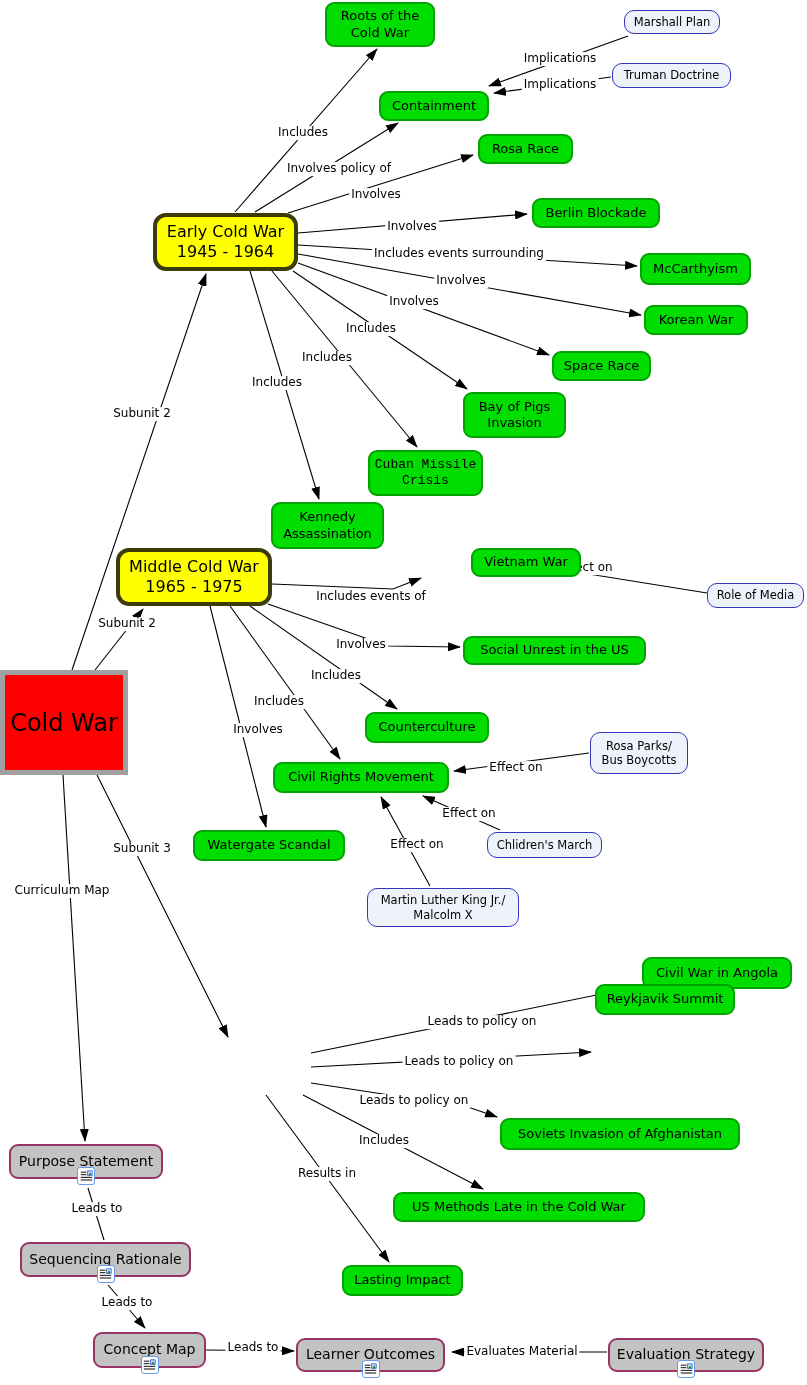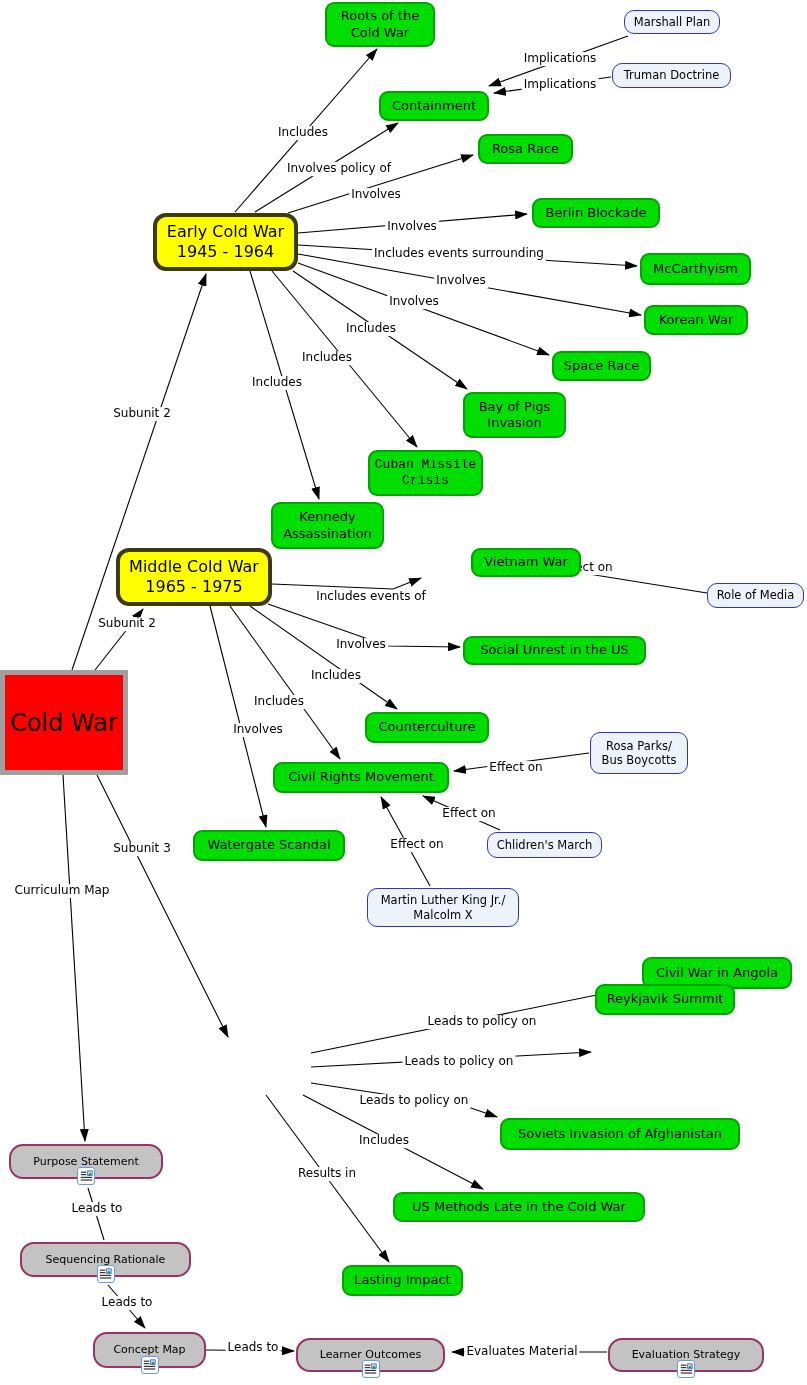--- a/index.html
+++ b/index.html
@@ -58,22 +58,22 @@
   }
   .node--reference {
     background: #eef3fb;
     border: 1.5px solid #3333bb;
     border-radius: 10px;
     font-size: 11.5px;
   }
   .node--resource {
     background: #c3c3c3;
     border: 2px solid #993366;
-    border-radius: 14px;
-    font-size: 11px;
+    border-radius: 9px;
+    font-size: 14px;
   }
   .resource-icon {
     position: absolute;
     left: 50%;
     bottom: -8px;
     transform: translateX(-50%);
     width: 16px;
     height: 16px;
     background: #ffffff;
     border: 1px solid #6699e8;

